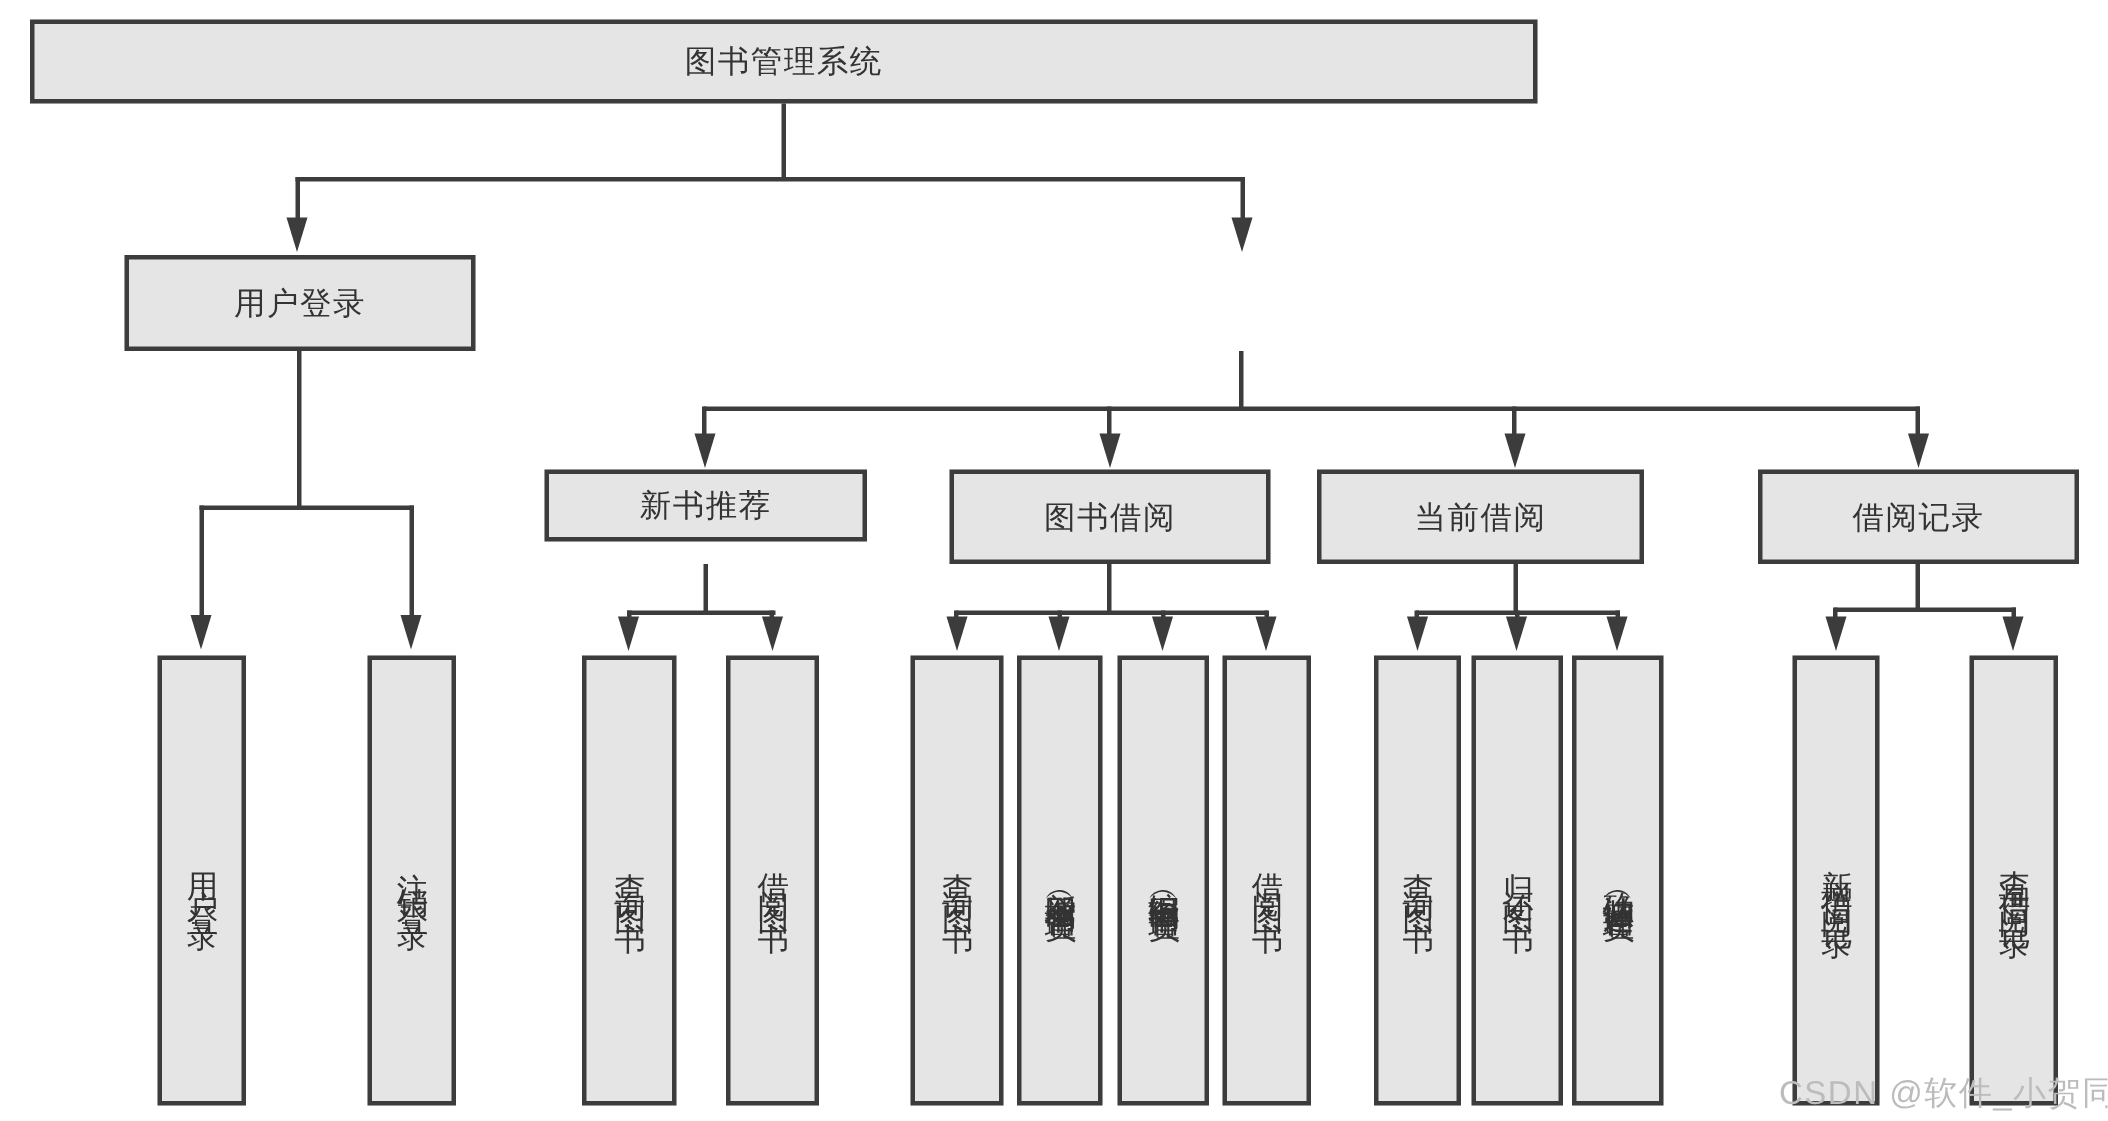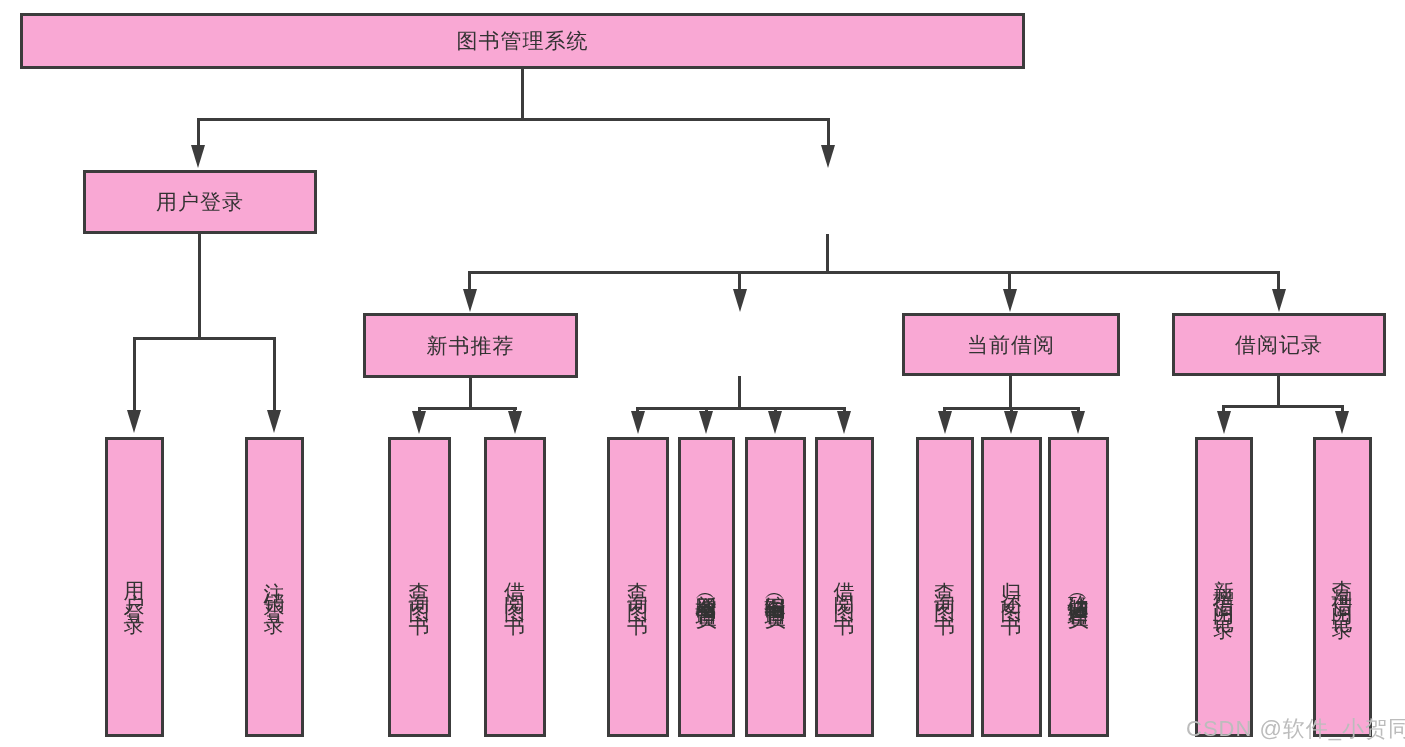--- a/index.html
+++ b/index.html
@@ -15,21 +15,21 @@
   }
   .stage {
     position: relative;
     width: 1405px;
     height: 747px;
     background: var(--bg);
     overflow: hidden;
   }
   .box {
     position: absolute;
-    background: #f9a8d4;
+    background: #e5e5e5;
     border: 3px solid var(--line);
     display: flex;
     align-items: center;
     justify-content: center;
     color: var(--text);
     z-index: 2;
   }
   .hbox { font-size: 21px; letter-spacing: 1px; }
   .leaf { top: 437px; height: 300px; font-size: 21px; }
   .leaf .vtext {
@@ -93,24 +93,27 @@
   <div class="hline" style="left:469px; top:271px; width:811px;"></div>
   <div class="vline" style="left:468px; top:271px; height:20px;"></div>
   <div class="arr" style="left:463px; top:289px;"></div>
   <div class="vline" style="left:738px; top:271px; height:20px;"></div>
   <div class="arr" style="left:733px; top:289px;"></div>
   <div class="vline" style="left:1008px; top:271px; height:20px;"></div>
   <div class="arr" style="left:1003px; top:289px;"></div>
   <div class="vline" style="left:1277px; top:271px; height:20px;"></div>
   <div class="arr" style="left:1272px; top:289px;"></div>
 
-  <div class="box hbox" style="left:363px; top:313px; width:215px; height:65px;">
+  <div class="box hbox" style="left:363px; top:313px; width:215px; height:48px;">
     <span>新书推荐</span>
   </div>
-  <div class="box hbox" style="left:902px; top:313px; width:218px; height:63px;">
+  <div class="box hbox" style="left:633px; top:313px; width:214px; height:63px;">
+    <span>图书借阅</span>
+  </div>
+  <div class="box hbox" style="left:878px; top:313px; width:218px; height:63px;">
     <span>当前借阅</span>
   </div>
   <div class="box hbox" style="left:1172px; top:313px; width:214px; height:63px;">
     <span>借阅记录</span>
   </div>
 
   <div class="vline" style="left:469px; top:376px; height:33px;"></div>
   <div class="hline" style="left:418px; top:407px; width:99px;"></div>
   <div class="vline" style="left:418px; top:407px; height:7px;"></div>
   <div class="arr" style="left:412px; top:411px;"></div>

